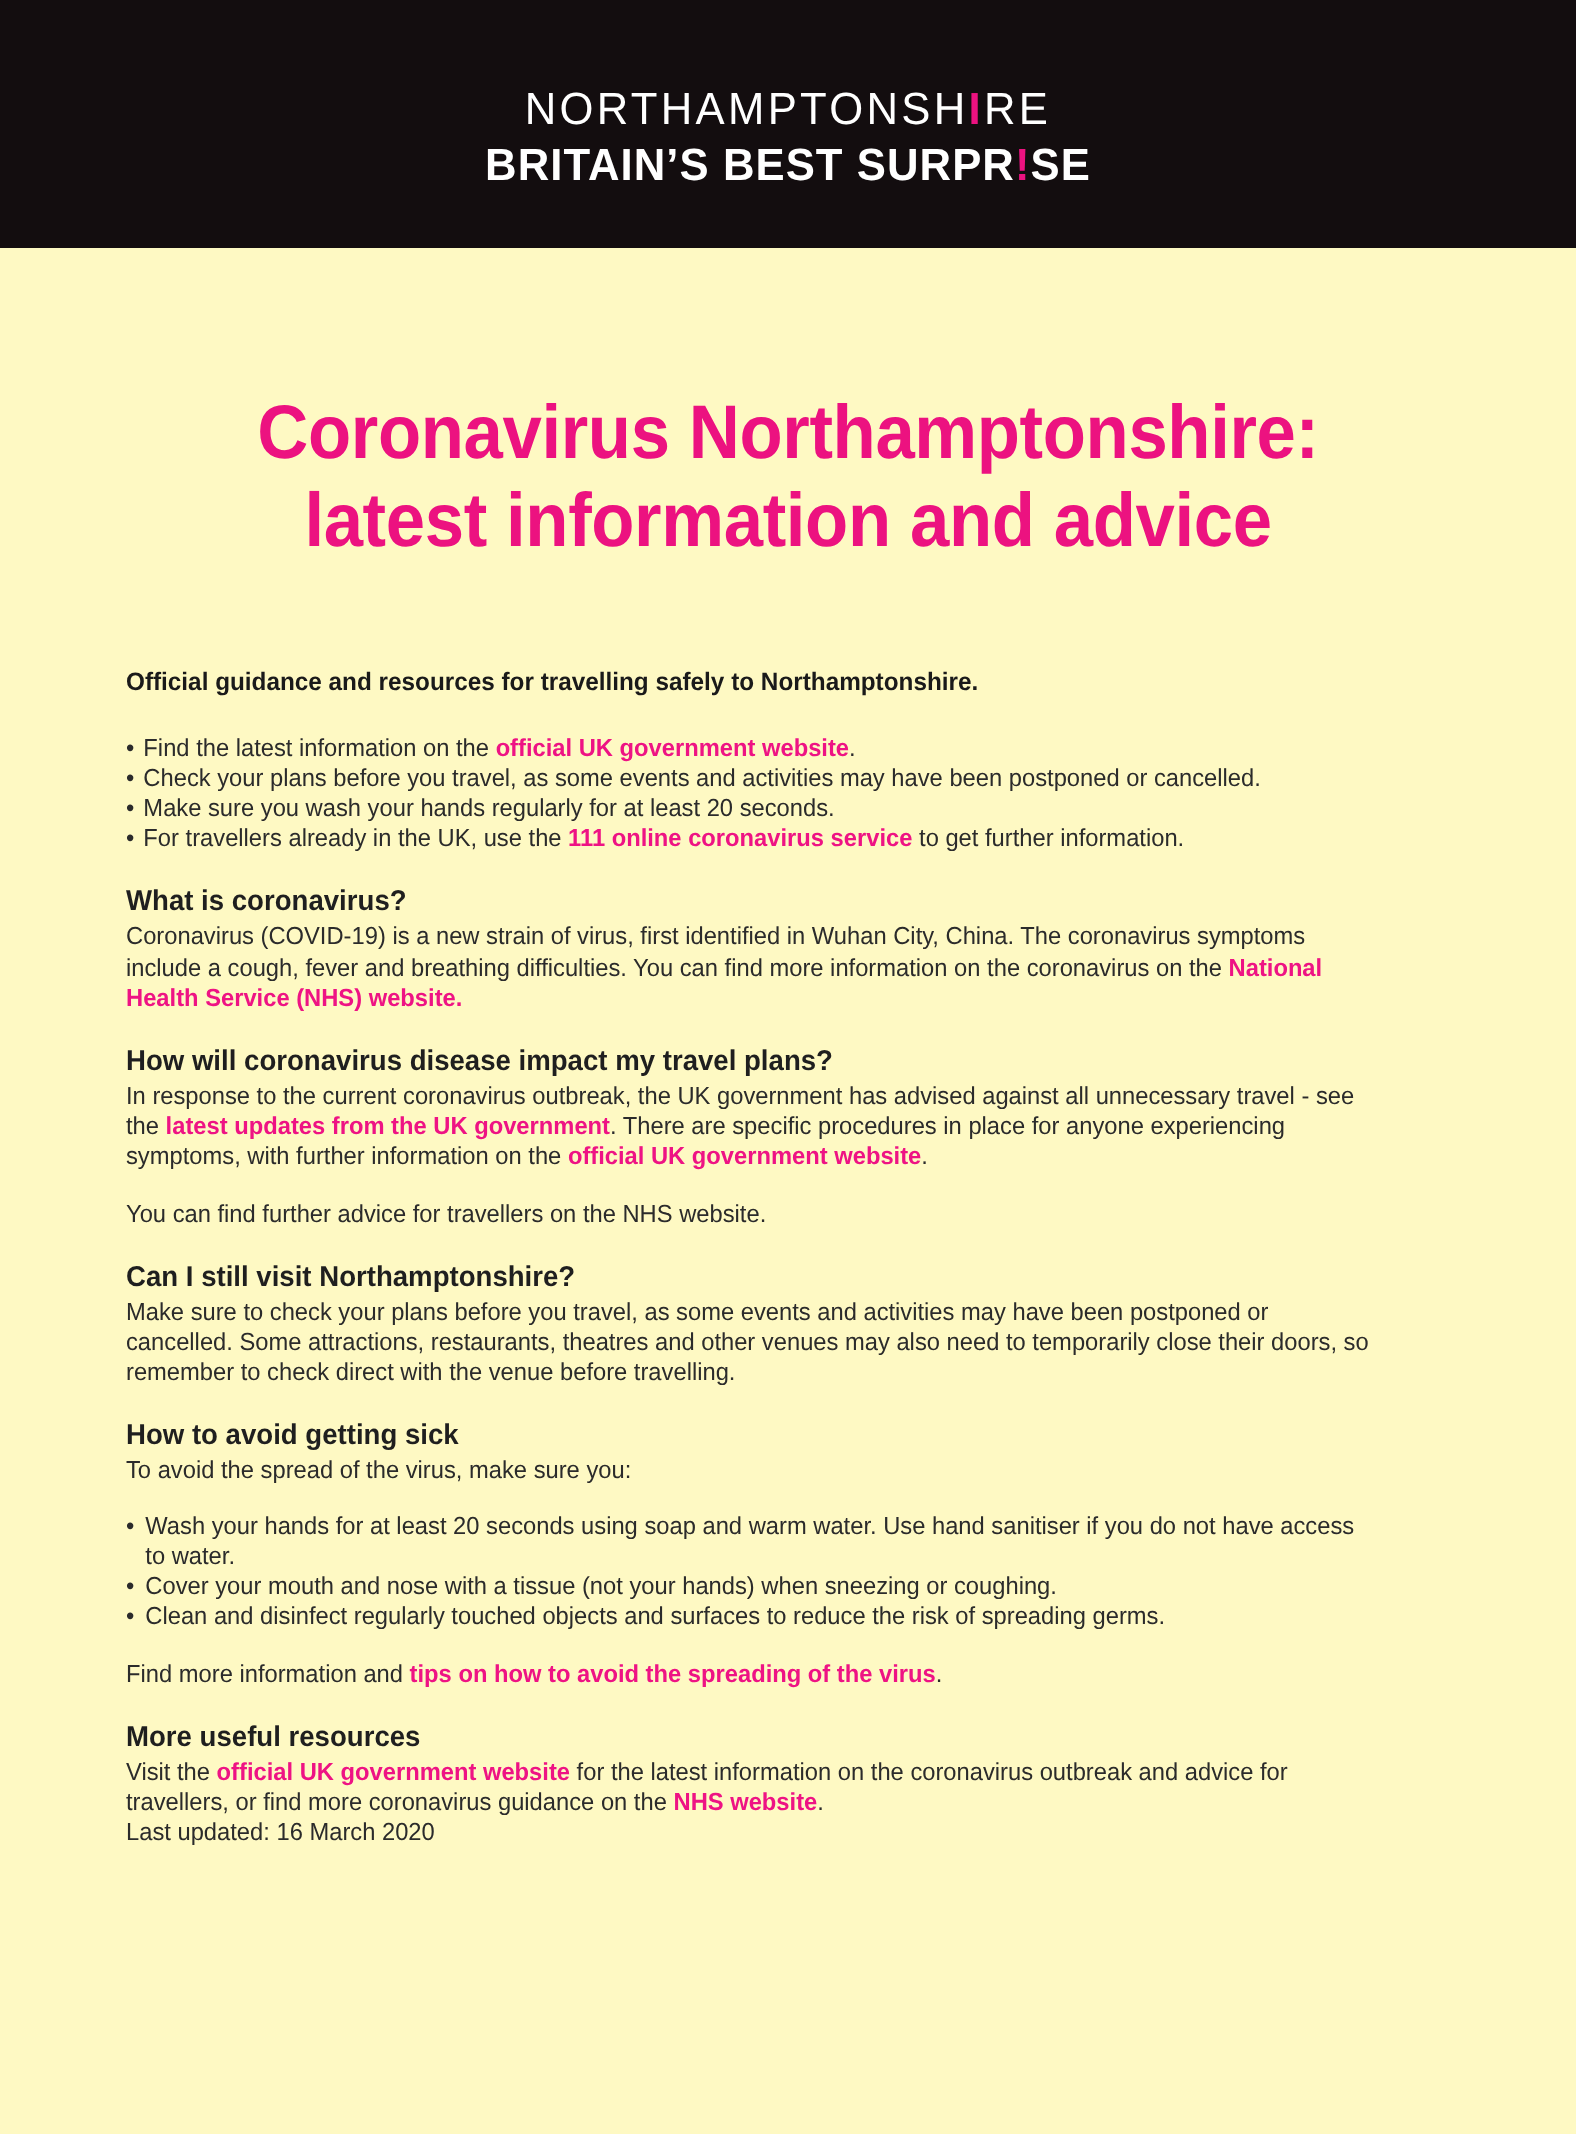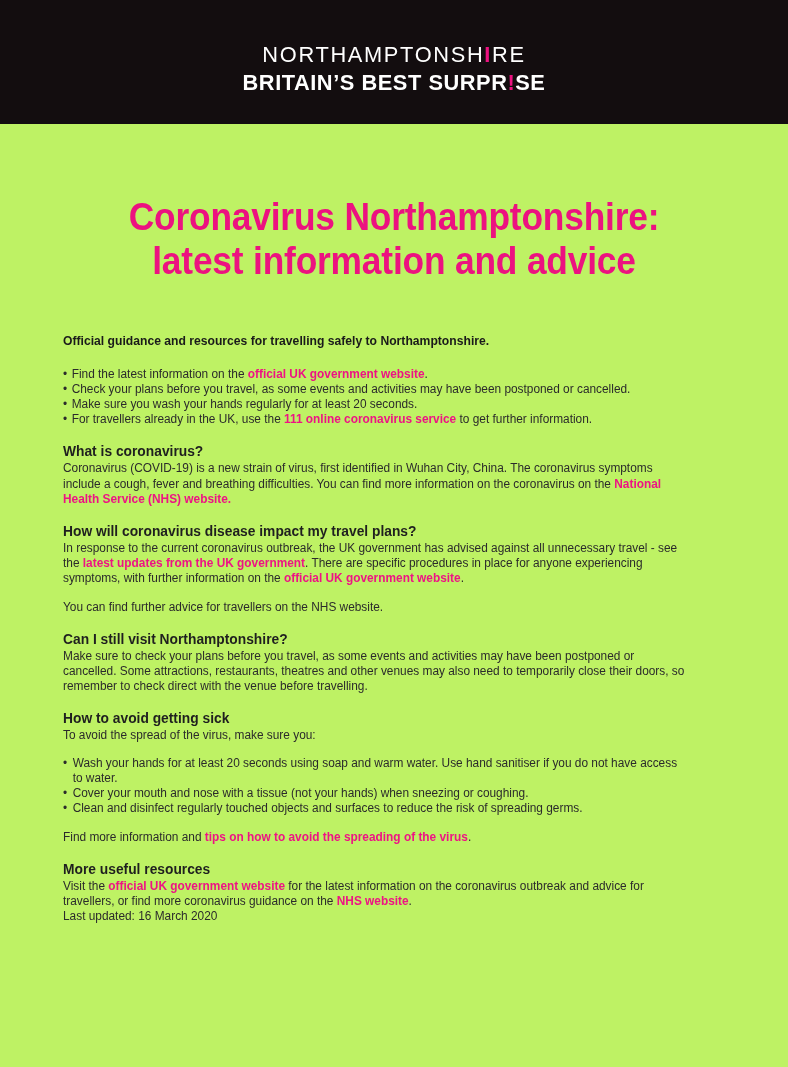--- a/index.html
+++ b/index.html
@@ -8,21 +8,21 @@
     width:788px;
     height:1067px;
     background:#ffffff;
     font-family:"Liberation Sans", sans-serif;
   }
 
   .page {
     position:relative;
     width:788px;
     height:1067px;
-    background:#bef264;
+    background:#fef9c3;
     overflow:hidden;
   }
 
   
   .header-band {
     position:absolute;
     left:0; top:0;
     width:788px;
     height:124px;
     background:#130d0f;

